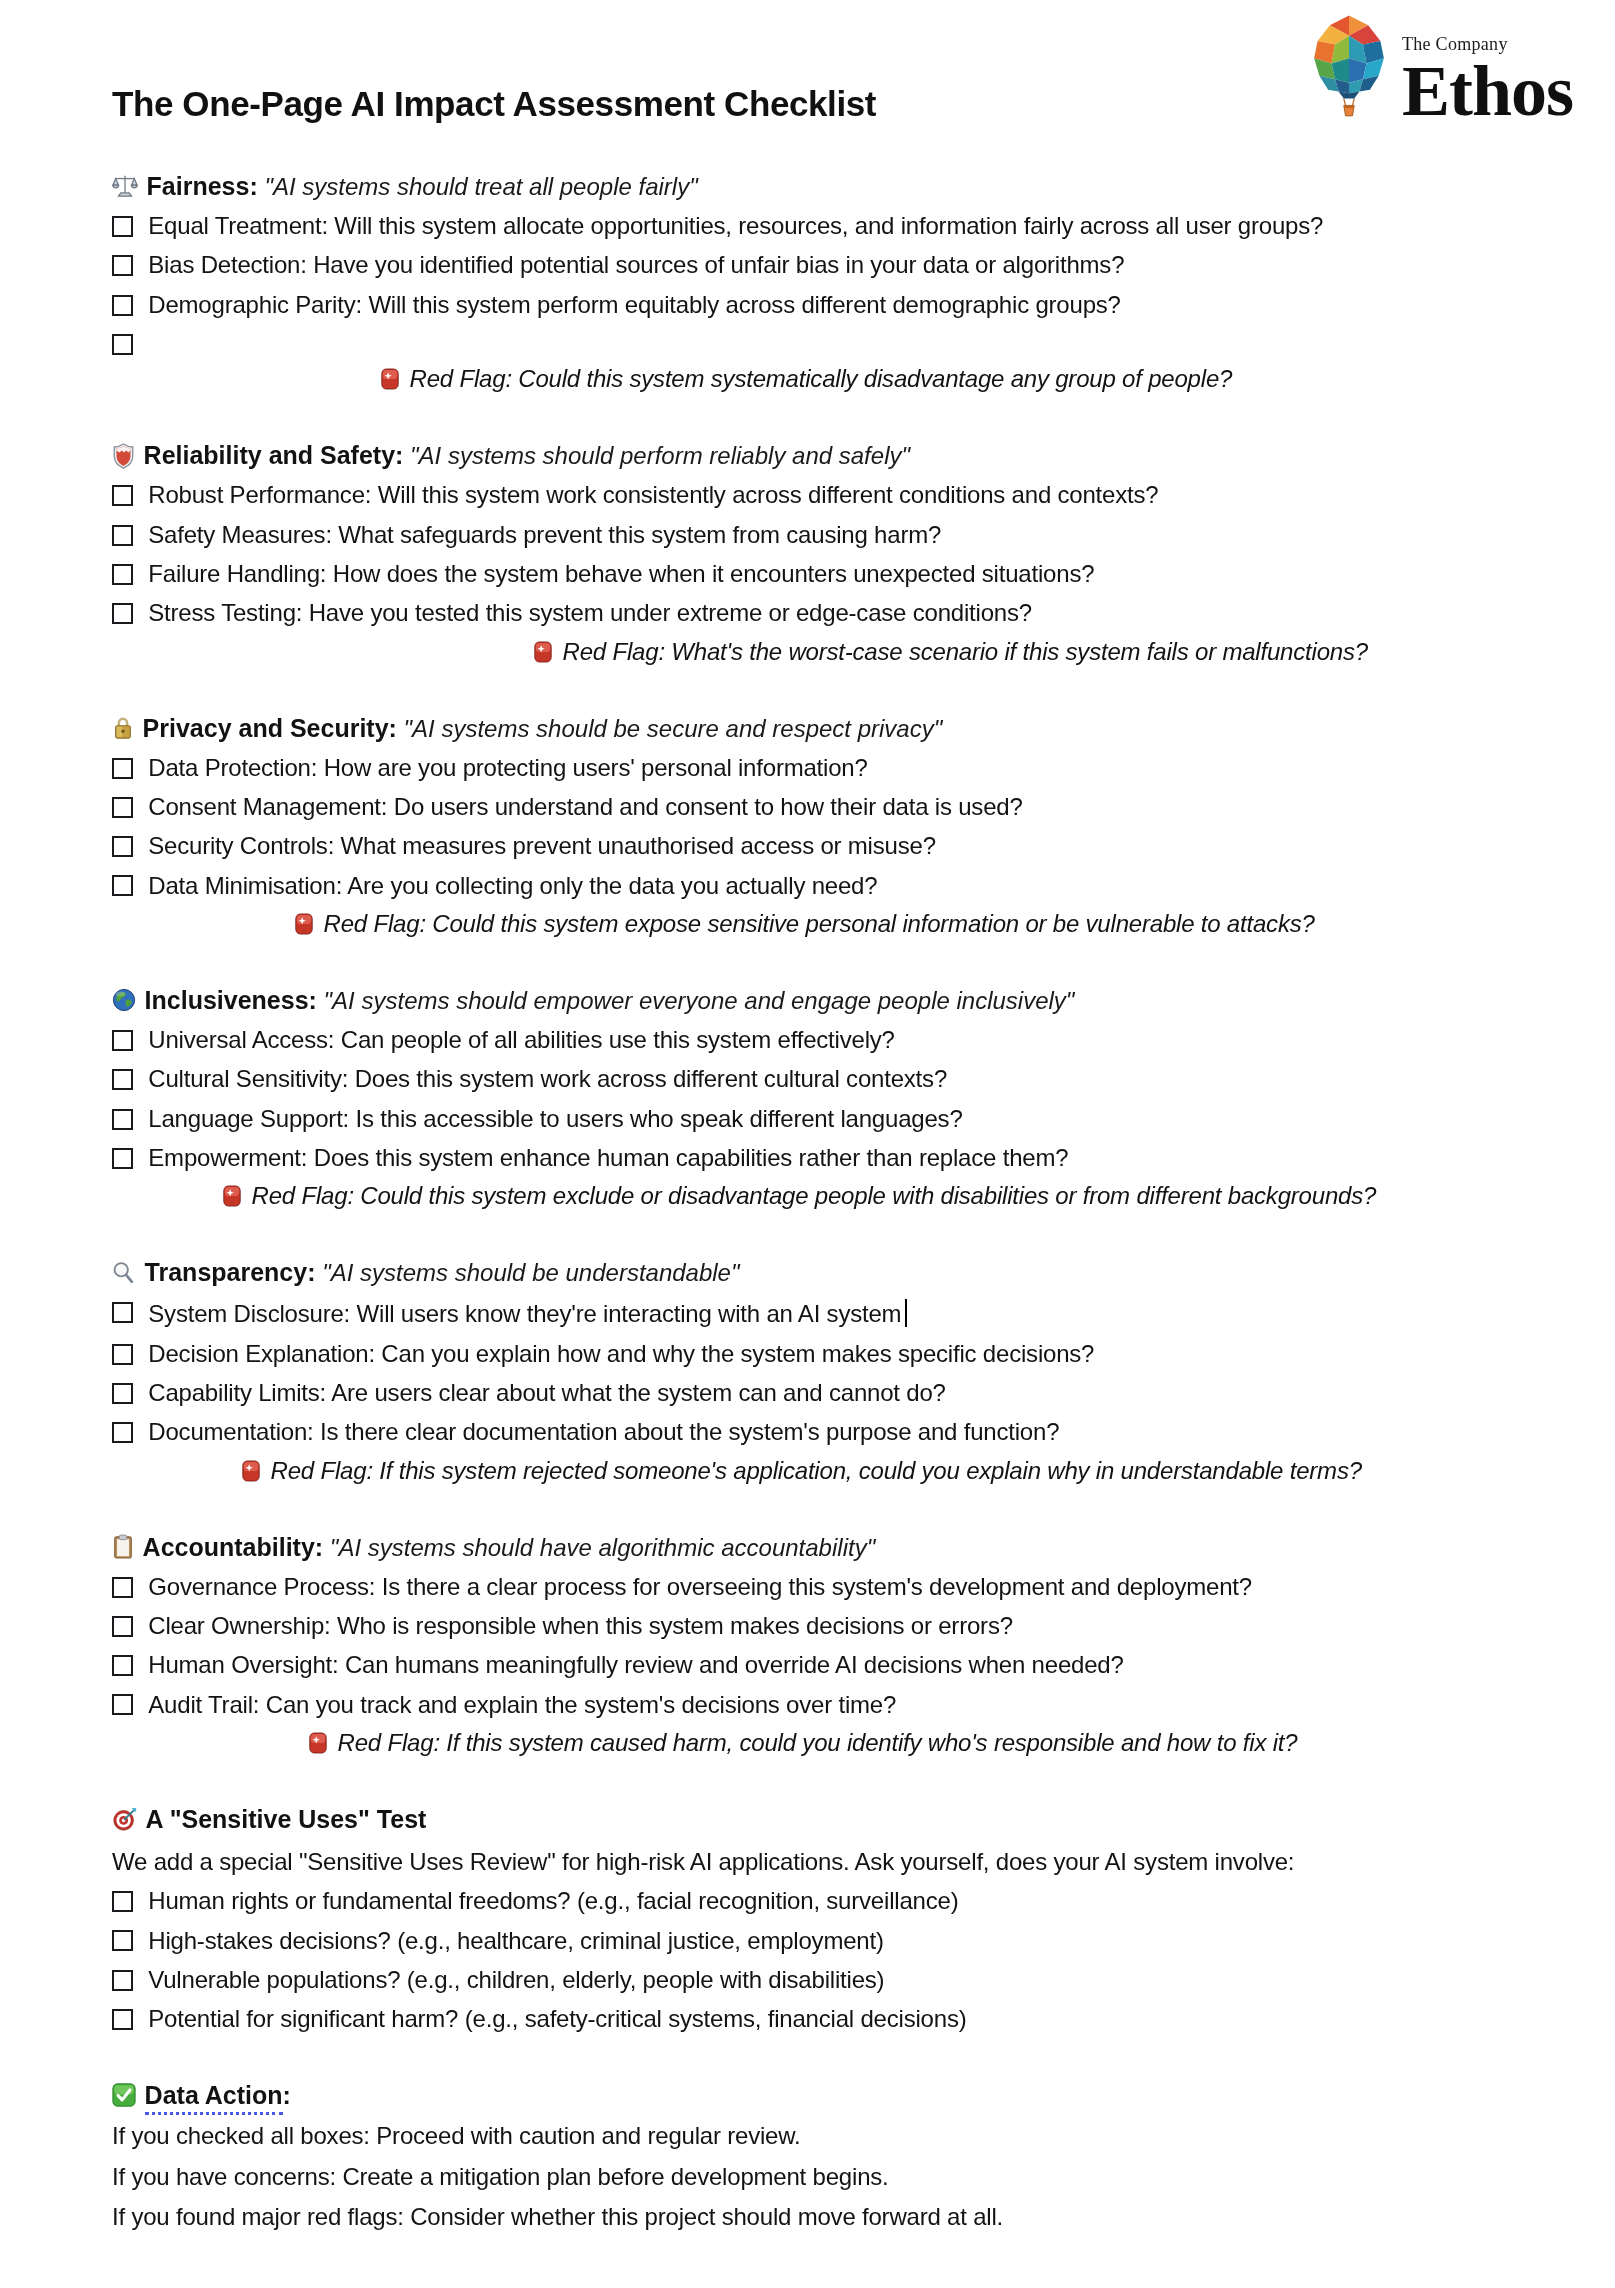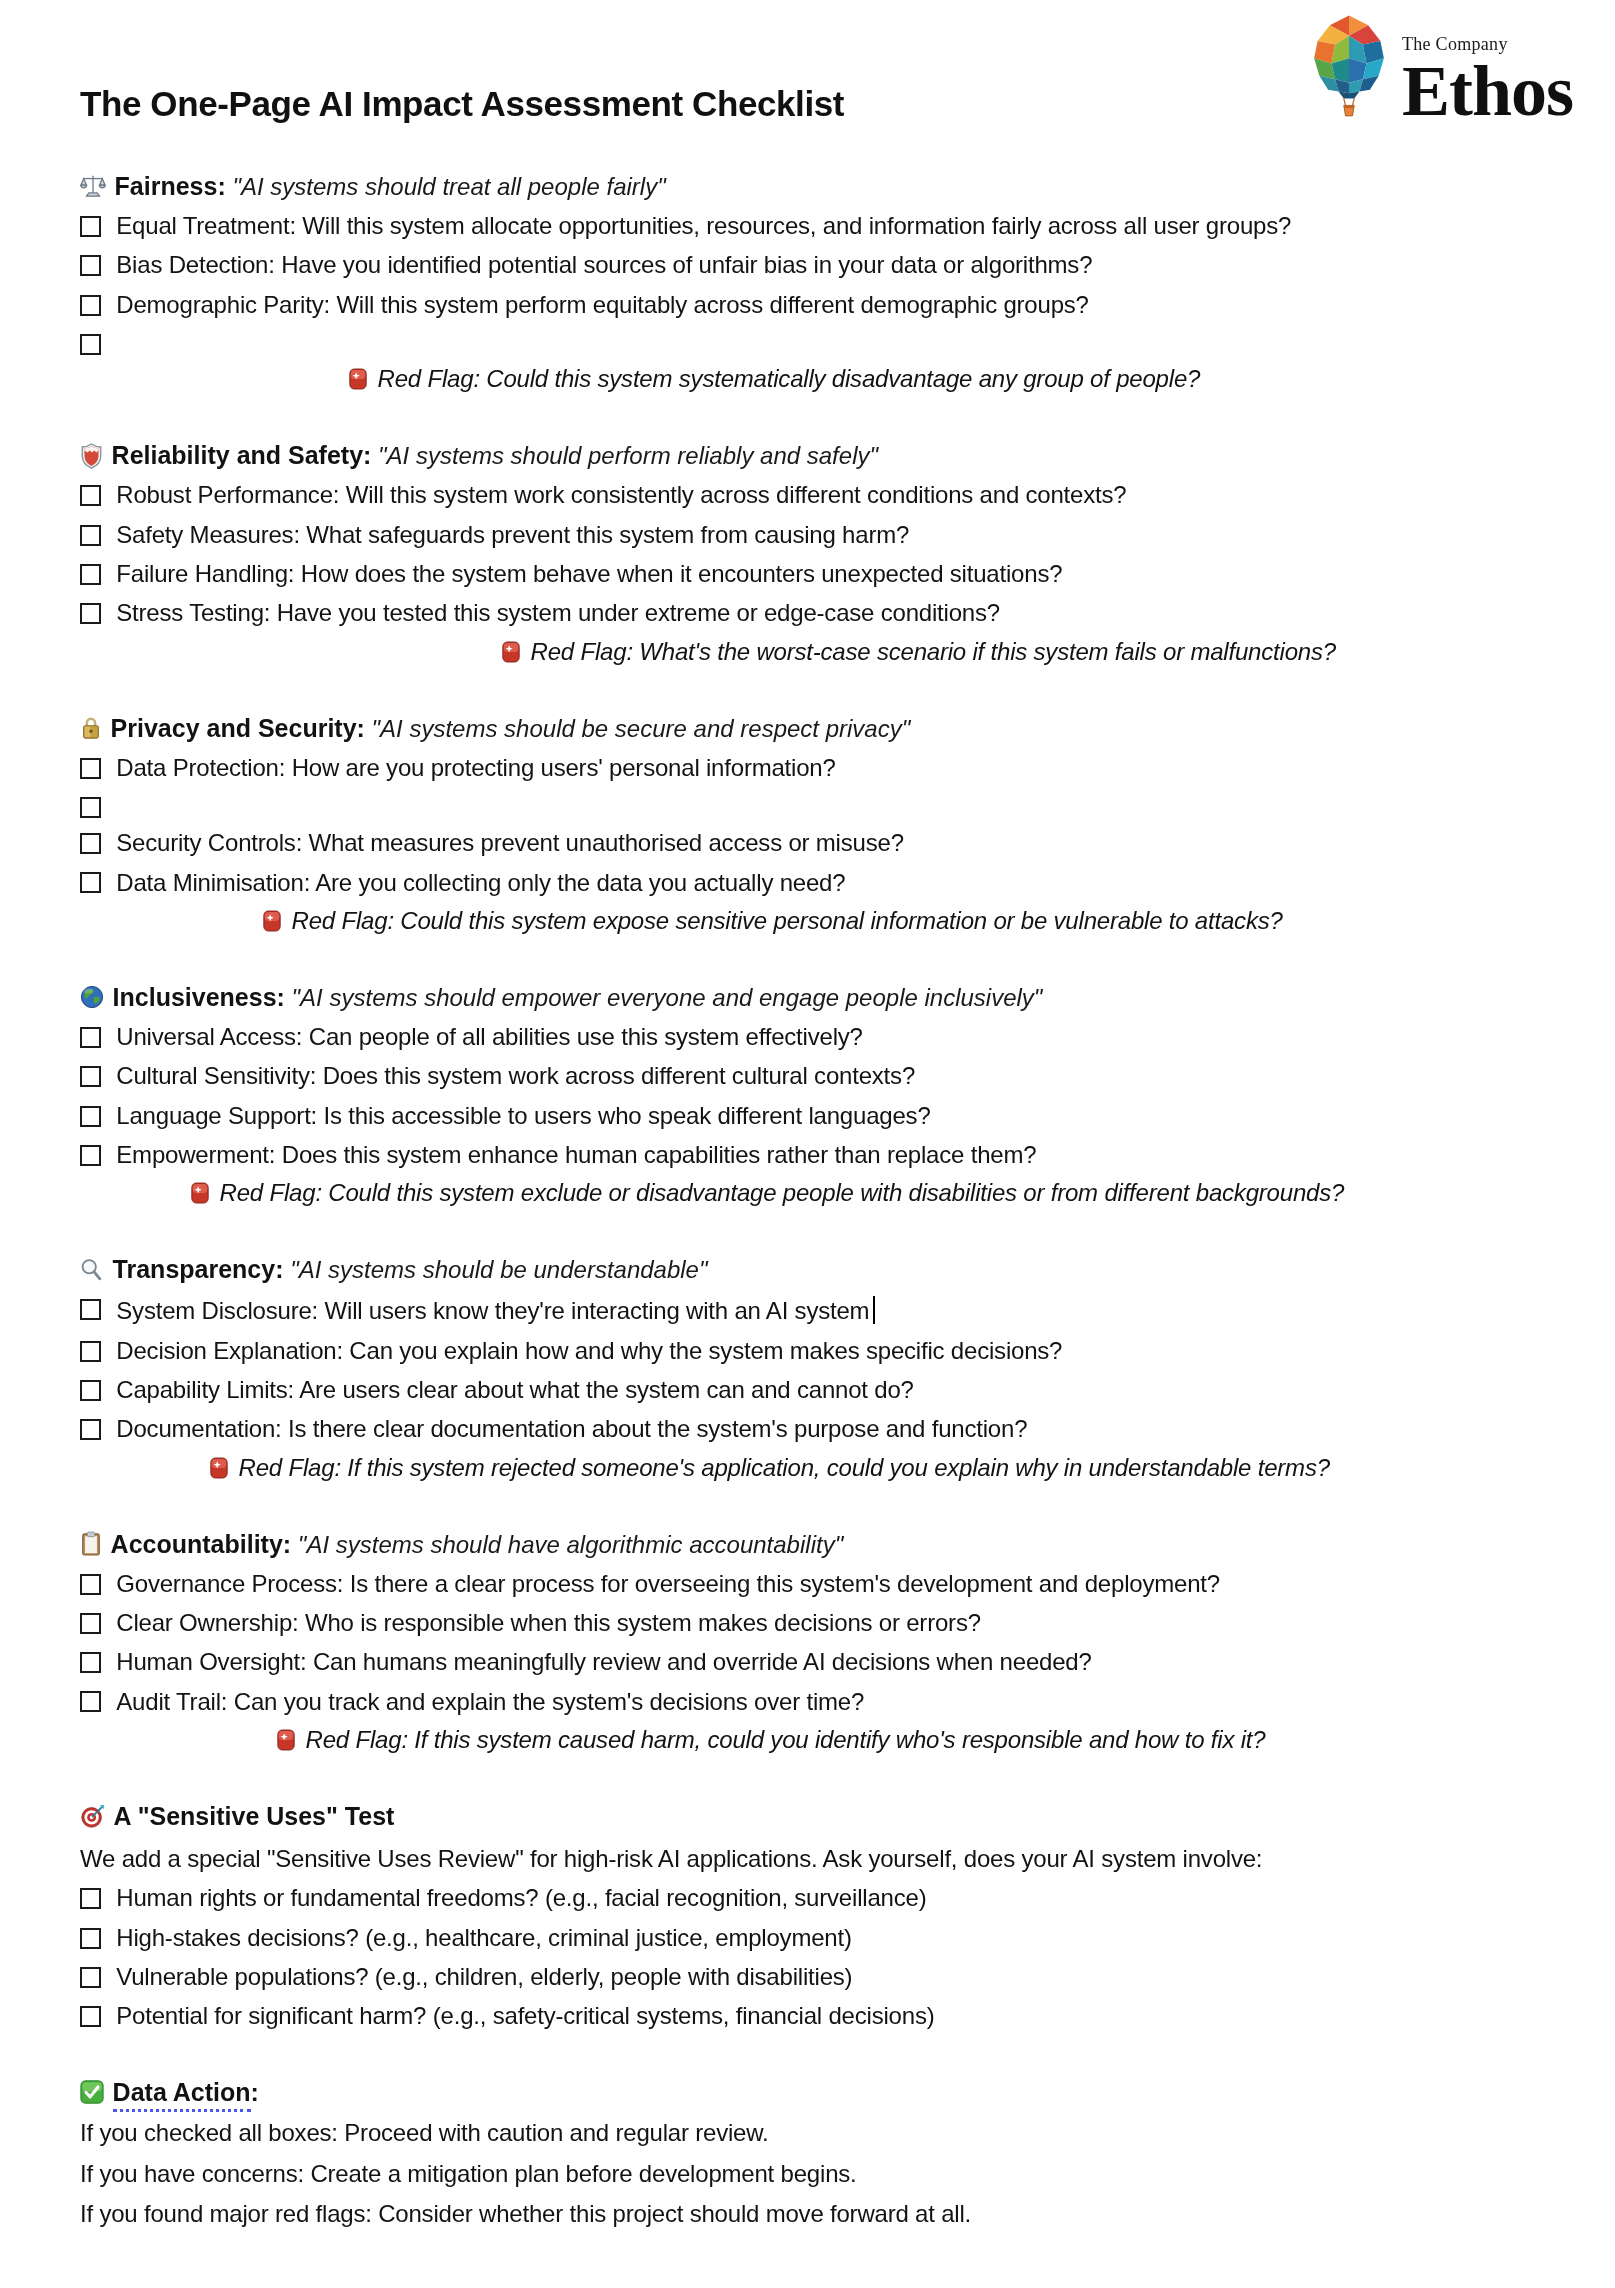--- a/index.html
+++ b/index.html
@@ -1,18 +1,18 @@
 <!DOCTYPE html>
 <html><head>
 <meta charset="utf-8">
 <style>
   html,body{margin:0;padding:0;background:#ffffff;}
   .page{position:relative;width:1615px;height:2288px;background:#fff;overflow:hidden;
         font-family:"Liberation Sans","DejaVu Sans",sans-serif;color:#131313;}
-  .content{position:absolute;left:80px;top:0;width:1443px;}
+  .content{position:absolute;left:112px;top:0;width:1443px;}
   .doc-title{margin-top:84px;font-size:35px;font-weight:700;letter-spacing:-0.4px;color:#111;}
   
   .logo{position:absolute;top:13.4px;right:42px;display:flex;align-items:flex-start;gap:7.6px;}
   .logo-text{display:flex;flex-direction:column;margin-top:21px;}
   .logo-company{font-family:"Liberation Serif",serif;font-size:18px;color:#1c1c1c;letter-spacing:0.3px;}
   .logo-name{font-family:"Liberation Serif",serif;font-size:72px;font-weight:700;color:#101010;line-height:0.95;margin-top:1.9px;letter-spacing:-1px;}
   
   .section{margin-top:48px;}
   .sec-head{display:flex;align-items:center;gap:8.6px;font-size:25px;line-height:1.15;}
   .sec-head .icon{flex:none;display:inline-flex;}
@@ -163,20 +163,21 @@
           </svg>
         </span>
         <span class="sec-title"><b>Privacy and Security:</b><i>"AI systems should be secure and respect privacy"</i></span>
       </div>
       <div class="item">
           <span class="checkbox"></span>
           <span class="item-text">Data Protection: How are you protecting users' personal information?</span>
         </div>
       <div class="item">
           <span class="checkbox"></span>
+          <span class="item-text">Consent Management: Do users understand and consent to how their data is used?</span>
         </div>
       <div class="item">
           <span class="checkbox"></span>
           <span class="item-text">Security Controls: What measures prevent unauthorised access or misuse?</span>
         </div>
       <div class="item">
           <span class="checkbox"></span>
           <span class="item-text">Data Minimisation: Are you collecting only the data you actually need?</span>
         </div>
       <div class="redflag" style="margin-left:182px">

